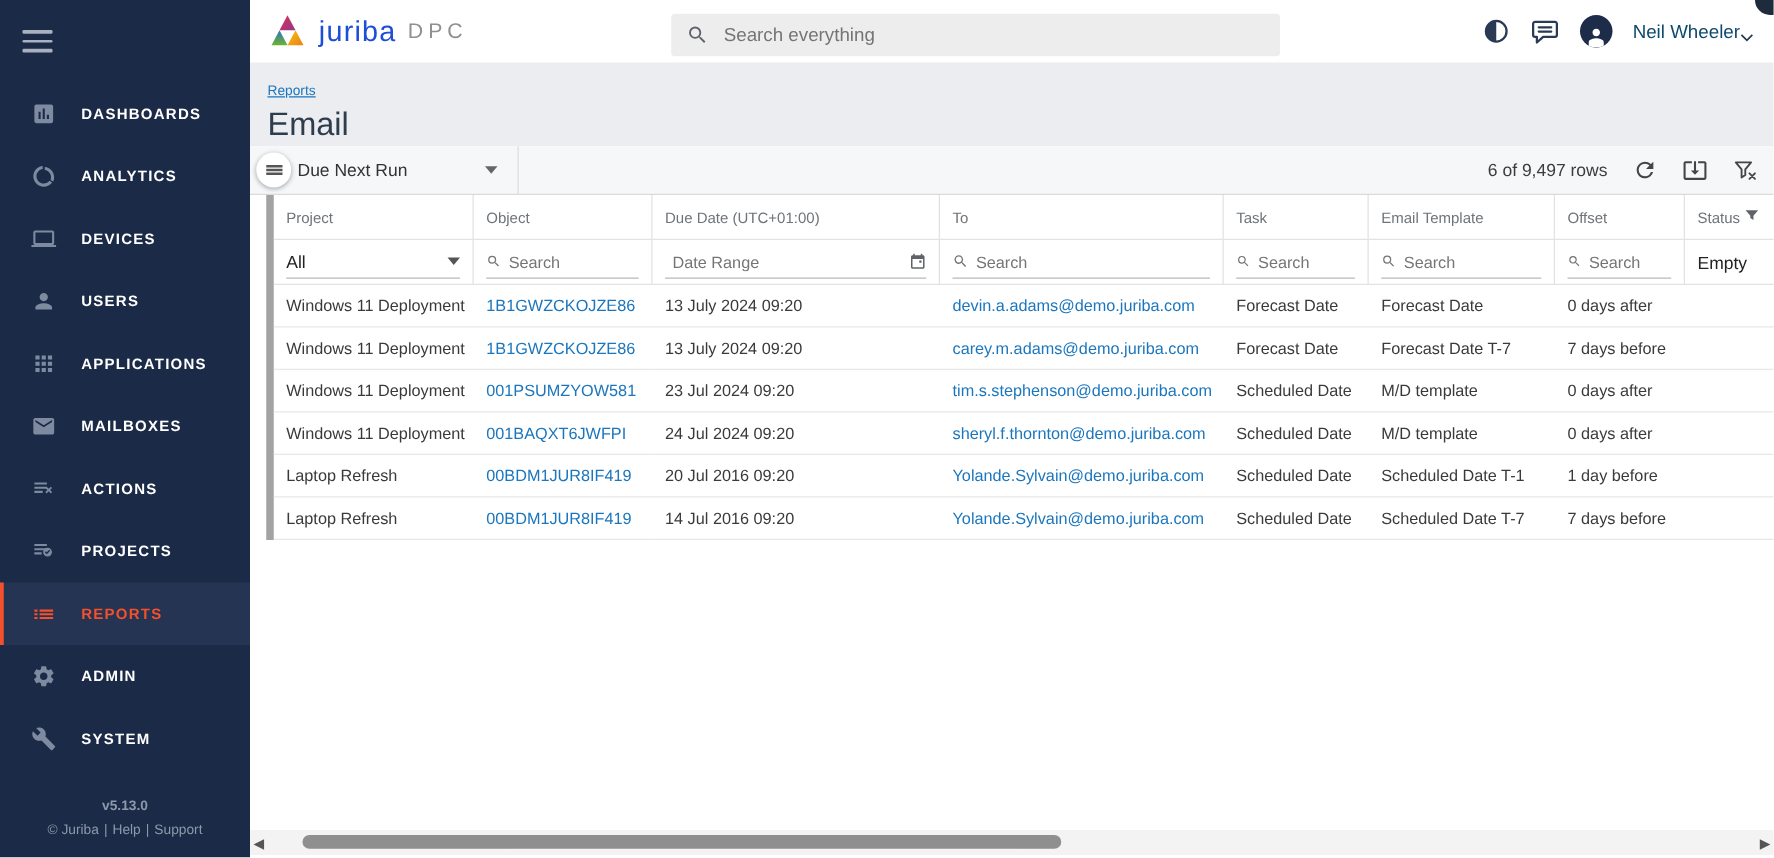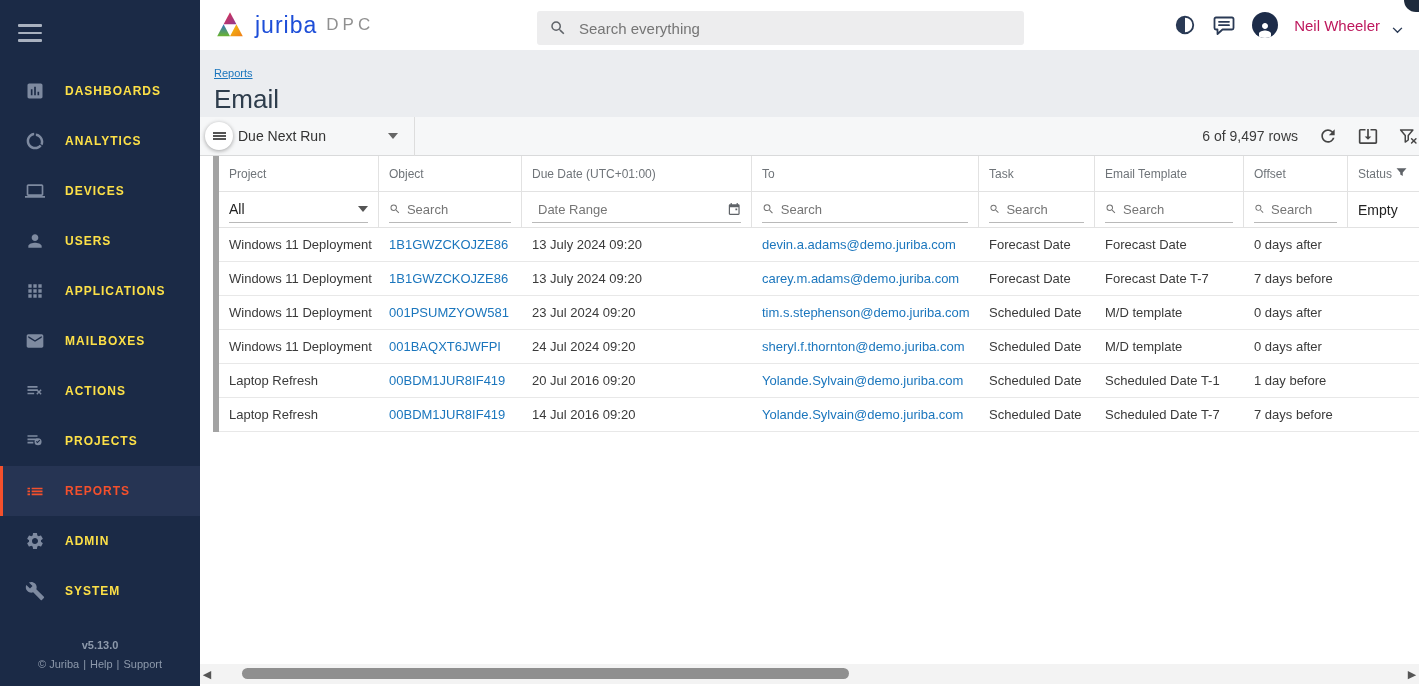--- a/index.html
+++ b/index.html
@@ -10,21 +10,21 @@
   
   .sidebar { width:200px; background:#1b2a46; color:#8b96a9; flex-shrink:0;
              display:flex; flex-direction:column; position:relative; }
   .sb-burger { padding:24px 0 0 18px; height:66px; cursor:pointer; }
   .sb-burger .bar { width:24px; height:2.5px; background:#a9b1bf; margin-bottom:5px; border-radius:1px; }
   .sb-nav { flex:1; }
   .sb-item { height:50px; display:flex; align-items:center; padding-left:20px;
              cursor:pointer; border-left:3px solid transparent; }
   .sb-item .sb-ico { width:24px; height:24px; margin-right:18px; display:flex; align-items:center; justify-content:center; }
   .sb-item .sb-ico svg { fill:#7e8aa0; }
-  .sb-item .sb-label { font-size:12px; font-weight:bold; letter-spacing:1px; color:#fde047; }
+  .sb-item .sb-label { font-size:12px; font-weight:bold; letter-spacing:1px; color:#ffffff; }
   .sb-item.active { background:#263453; border-left-color:#f4502c; }
   .sb-item.active .sb-label { color:#f4502c; }
   .sb-item.active .sb-ico svg { fill:#f4502c; }
   .sb-footer { text-align:center; padding-bottom:16px; font-size:11px; color:#8d99ab; }
   .sb-footer .ver { margin-bottom:7px;font-weight:bold; }
   .sb-footer a { color:#8d99ab; text-decoration:none; cursor:pointer; }
   .sb-footer .sep { margin:0 4px; }
 
   
   .main { flex:1; display:flex; flex-direction:column; min-width:0; }
@@ -37,21 +37,21 @@
   .gsearch { position:absolute; left:337px; top:11px; width:487px; height:34px;
              background:#ededee; border-radius:3px; display:flex; align-items:center; padding:0 12px; }
   .gsearch svg { flex-shrink:0; }
   .gsearch input { border:none; outline:none; background:transparent; font-family:inherit;
                    font-size:15px; color:#333; margin-left:12px; width:100%; }
   .gsearch input::placeholder { color:#757575; }
   .top-right { margin-left:auto; display:flex; align-items:center; gap:16px; padding-right:16px; }
   .tr-icon { cursor:pointer; display:flex; }
   .avatar { width:26px; height:26px; border-radius:50%; background:#1d2c49;
             display:flex; align-items:flex-end; justify-content:center; overflow:hidden; cursor:pointer; }
-  .user-name { font-size:15px; color:#be185d; cursor:pointer; display:flex; align-items:flex-end; gap:12px; }
+  .user-name { font-size:15px; color:#0c4a6e; cursor:pointer; display:flex; align-items:flex-end; gap:0; }
   .corner-widget { position:absolute; top:0; right:0; width:15px; height:12px;
                    background:#1e2b3c; border-bottom-left-radius:14px; }
 
   
   .content { flex:1; background:#fff; display:flex; flex-direction:column; position:relative; min-height:0; }
   .page-head { background:#ebedf0; height:67px; padding:13px 0 0 14px; flex-shrink:0; }
   .crumb { font-size:11px; color:#1b76bd; text-decoration:underline; cursor:pointer; }
   .page-title { font-size:26px; color:#2e3d4c; font-weight:400; margin-top:3px; }
 
   
@@ -59,21 +59,21 @@
              display:flex; align-items:center; position:relative; flex-shrink:0; }
   .panel-toggle { position:absolute; left:5px; top:5px; width:28px; height:28px; border-radius:50%;
                   background:#fff; box-shadow:0 1px 4px rgba(0,0,0,.35); display:flex;
                   align-items:center; justify-content:center; cursor:pointer; z-index:2; }
   .panel-toggle .tb { width:13px; height:1.8px; background:#555; margin:1.2px 0; }
   .view-select { margin-left:38px; width:176px; display:flex; align-items:center; cursor:pointer; }
   .view-select .vs-label { font-size:14px; color:#333; }
   .vs-arrow { margin-left:auto; margin-right:16px; width:0; height:0;
               border-left:5px solid transparent; border-right:5px solid transparent; border-top:6px solid #666; }
   .tb-divider { width:1px; height:39px; background:#ddd; }
-  .tb-right { margin-left:auto; display:flex; align-items:center; gap:20px; }
+  .tb-right { margin-left:auto; display:flex; align-items:center; gap:20px; padding-right:12px; }
   .rows-info { font-size:14px; color:#3c3c3c; }
   .tb-icon { cursor:pointer; display:flex; }
 
   
   .grid { margin-left:13px; width:1206px; border-left:6px solid #a3a3a3; }
   .trow { display:grid; grid-template-columns:160px 143px 230px 227px 116px 149px 104px 1fr; }
   .hrow .cell { height:36px; border-right:1px solid #e2e2e2; border-bottom:1px solid #e2e2e2;
                 display:flex; align-items:center; padding:0 10px; font-size:12px; color:#6f7479; cursor:pointer; }
   .hrow .cell:last-child { border-right:none; }
   .hrow .cell .hfunnel { margin-left:auto; }

